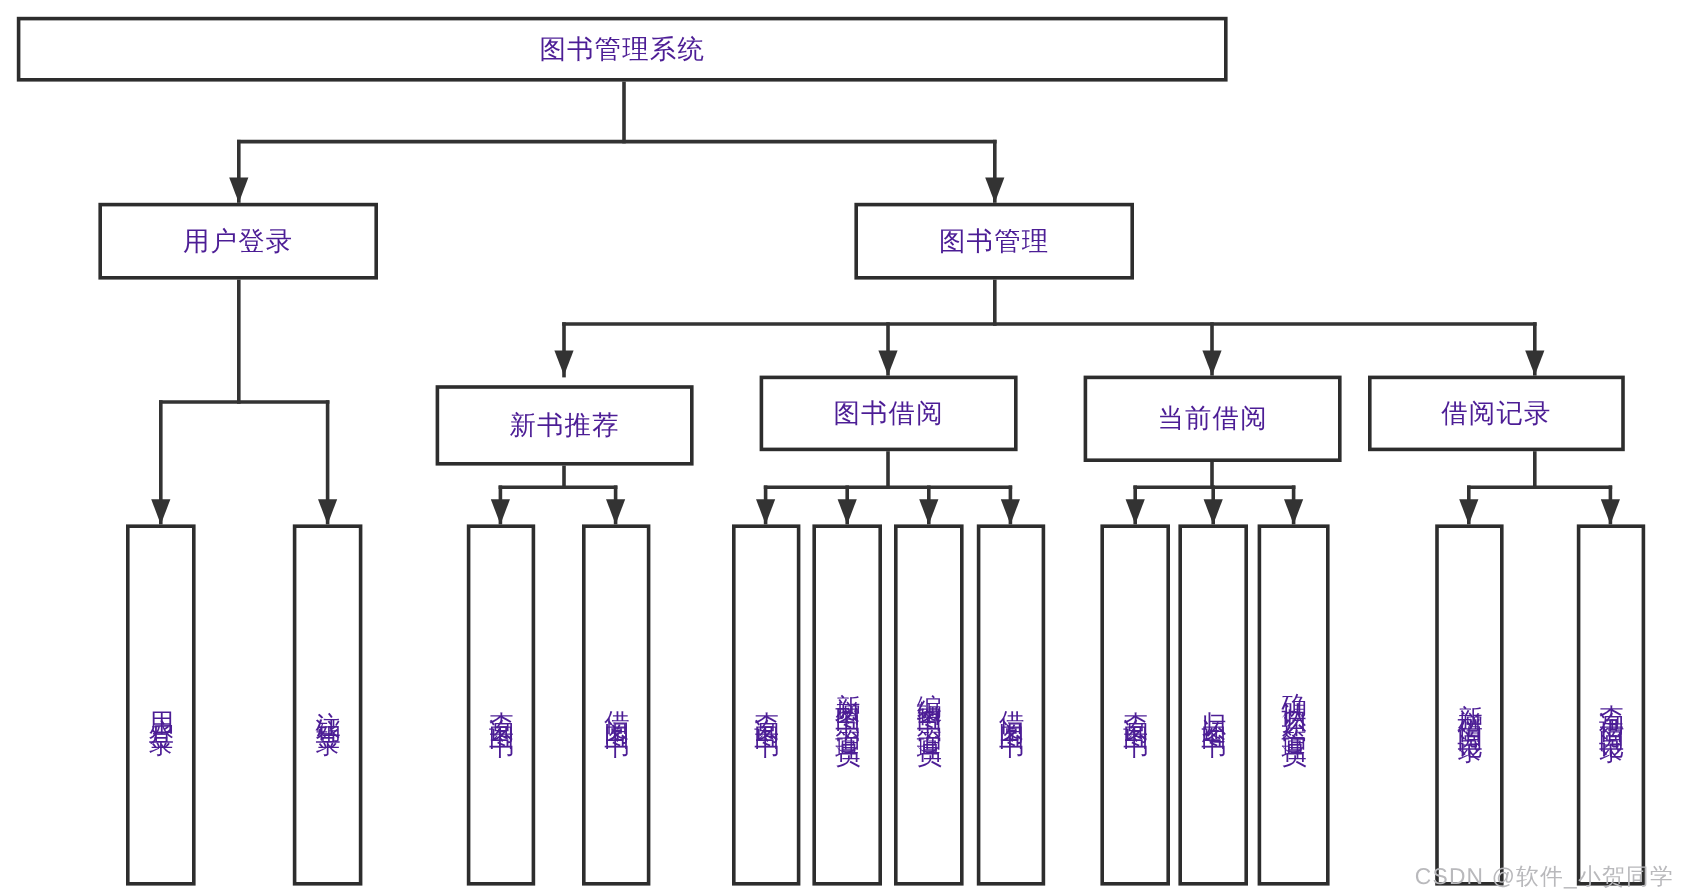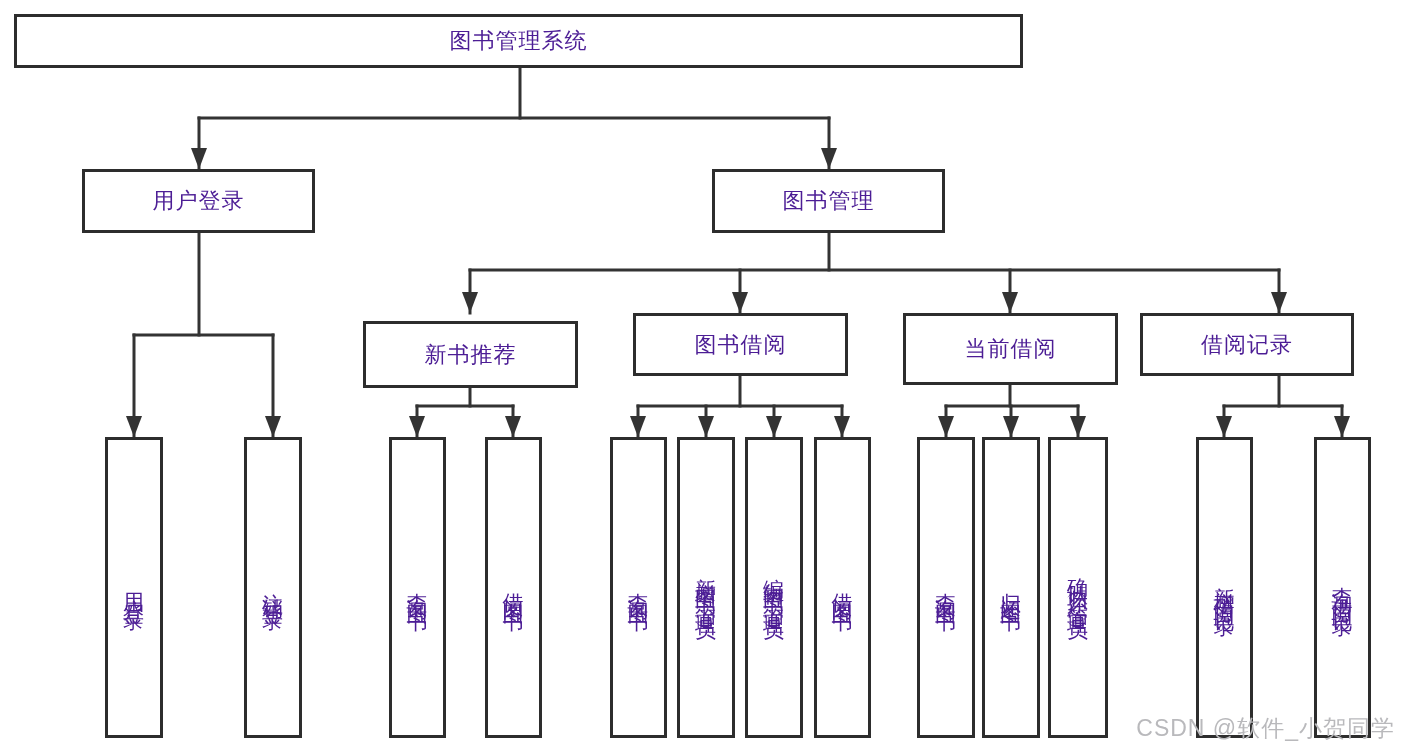--- a/index.html
+++ b/index.html
@@ -14,21 +14,21 @@
     background:#ffffff; border:3px solid #2d2d2d;
     display:flex; align-items:center; justify-content:center;
     color:#4c1d95; font-size:22px; letter-spacing:1px;
   }
   .leaf .vtext {
     writing-mode:vertical-rl; text-orientation:upright;
     font-size:21px; letter-spacing:6px; line-height:1;
   }
   #watermark {
     position:absolute; right:10px; bottom:3px; z-index:3;
-    color:#b9b9bc; font-size:23px; letter-spacing:1px; white-space:nowrap;
+    color:#b9b9bc; font-size:19px; letter-spacing:1px; white-space:nowrap;
   }
 </style>
 </head>
 <body>
 
 <div id="canvas">
 
   <svg id="wires" width="1405" height="747" viewBox="0 0 1405 747">
     <defs>
       <marker id="ah" orient="auto" markerUnits="userSpaceOnUse" markerWidth="26" markerHeight="20" refX="23" refY="10">

